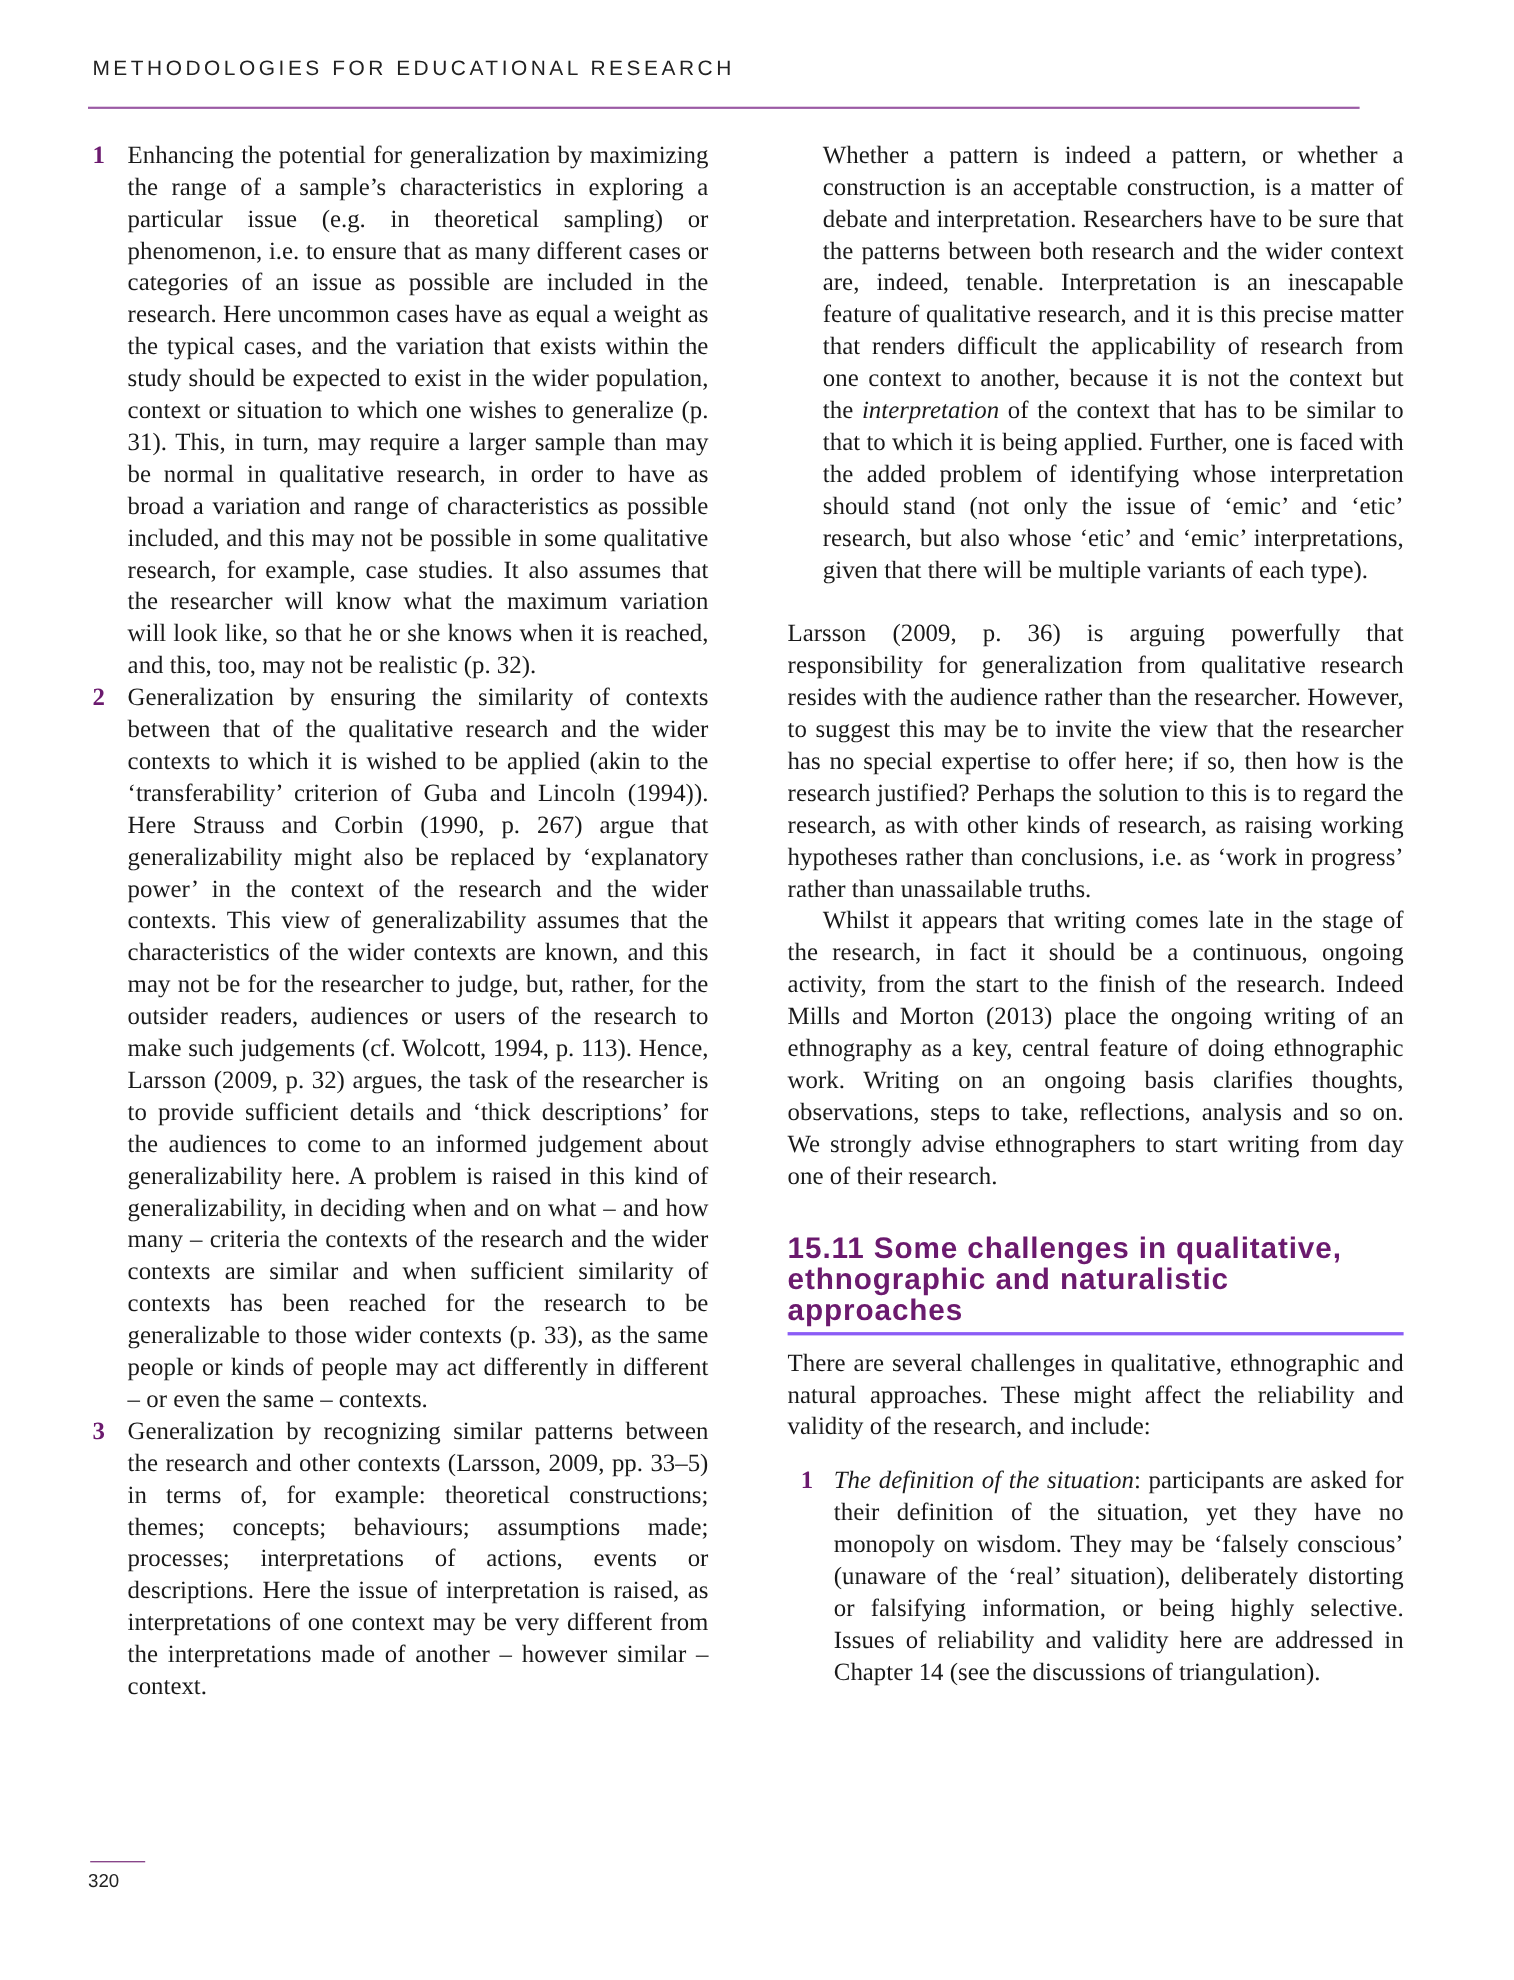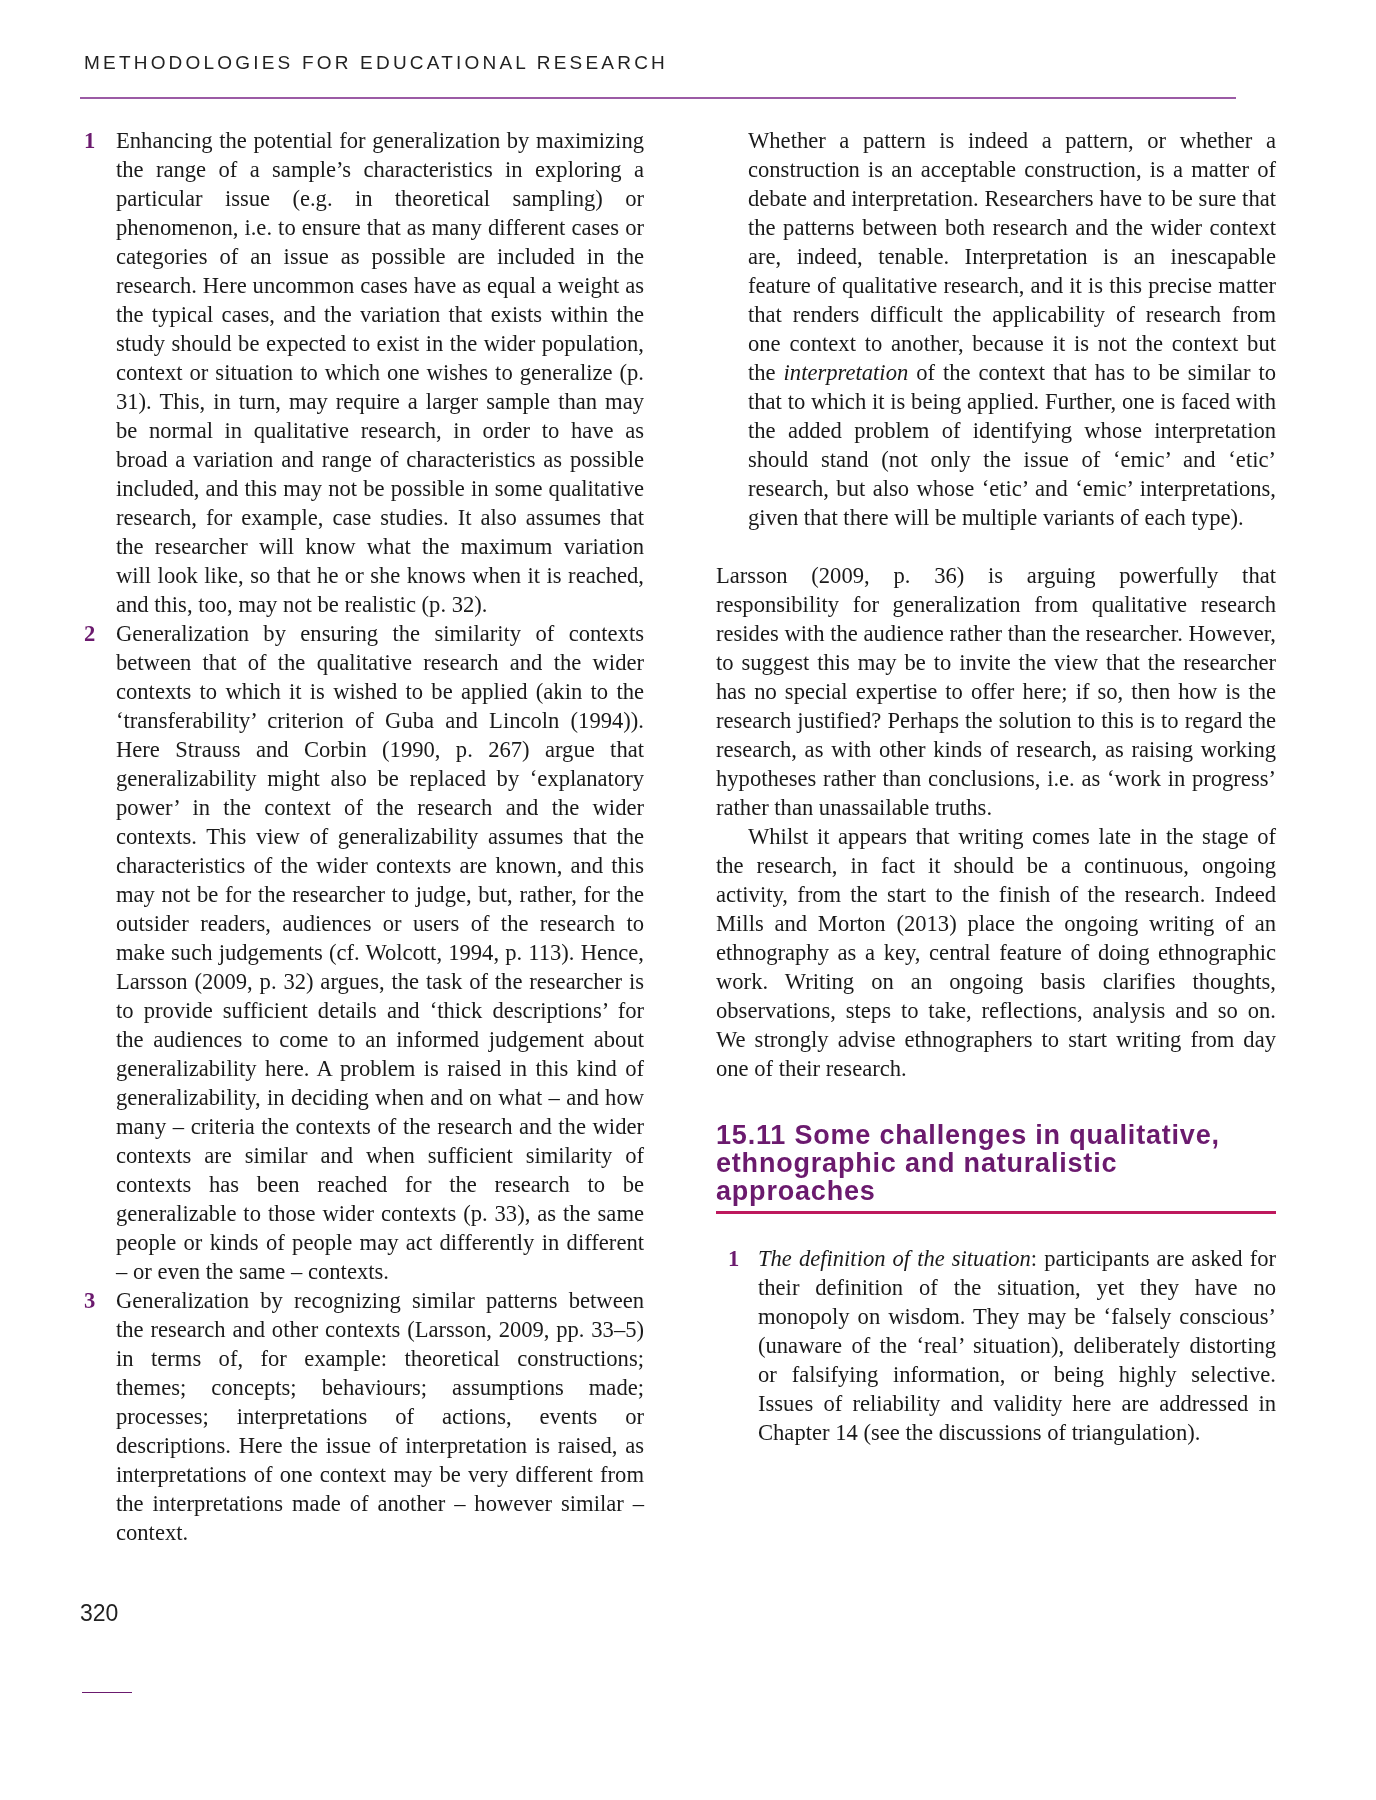--- a/index.html
+++ b/index.html
@@ -15,26 +15,26 @@
   .col-right { left: 716px; width: 560px; }
   .num-item { position: relative; padding-left: 32px; }
   .num { position: absolute; left: 0; top: 0; color: #6b1a6e; font-weight: bold; font-family: "Liberation Serif", serif; }
   p { margin: 0; }
   .indent-block { padding-left: 32px; }
   .gap { height: 29px; }
   .first-indent { text-indent: 32px; }
   .section-heading {
     font-family: "Liberation Sans", sans-serif; font-weight: bold; color: #6b1a6e;
     font-size: 27px; line-height: 28px; letter-spacing: 0.8px; text-align: left;
-    margin-top: 38px; padding-bottom: 6px; border-bottom: 3px solid #be185d; margin-bottom: 10px;
+    margin-top: 38px; padding-bottom: 6px; border-bottom: 3px solid #8b5cf6; margin-bottom: 10px;
   }
   .list2 { padding-left: 12px; }
   .list2 .num-item { padding-left: 30px; }
   .page-rule { position: absolute; left: 82px; top: 1692px; width: 50px; height: 1px; background: #6b1a6e; }
-  .page-num { position: absolute; left: 80px; top: 1600px; font-family: "Liberation Sans", sans-serif; font-size: 23px; color: #222; }
+  .page-num { position: absolute; left: 80px; top: 1700px; font-family: "Liberation Sans", sans-serif; font-size: 17px; color: #222; }
   em { font-style: italic; }
 </style>
 </head>
 <body>
 
 <div class="running-head">METHODOLOGIES FOR EDUCATIONAL RESEARCH</div>
 <div class="head-rule"></div>
 
 <div class="col col-left">
   <div class="num-item">
@@ -51,20 +51,21 @@
   </div>
 </div>
 
 <div class="col col-right">
   <p class="indent-block"><span>Whether a pattern is indeed a pattern, or whether a construction is an acceptable construction, is a matter of debate and interpretation. Researchers have to be sure that the patterns between both research and the wider context are, indeed, tenable. Interpretation is an inescapable feature of qualitative research, and it is this precise matter that renders difficult the applicability of research from one context to another, because it is not the context but the </span><em>interpretation</em><span> of the context that has to be similar to that to which it is being applied. Further, one is faced with the added problem of identifying whose interpretation should stand (not only the issue of ‘emic’ and ‘etic’ research, but also whose ‘etic’ and ‘emic’ interpretations, given that there will be multiple variants of each type).</span></p>
   <div class="gap"></div>
   <p>Larsson (2009, p. 36) is arguing powerfully that responsibility for generalization from qualitative research resides with the audience rather than the researcher. However, to suggest this may be to invite the view that the researcher has no special expertise to offer here; if so, then how is the research justified? Perhaps the solution to this is to regard the research, as with other kinds of research, as raising working hypotheses rather than conclusions, i.e. as ‘work in progress’ rather than unassailable truths.</p>
   <p class="first-indent">Whilst it appears that writing comes late in the stage of the research, in fact it should be a continuous, ongoing activity, from the start to the finish of the research. Indeed Mills and Morton (2013) place the ongoing writing of an ethnography as a key, central feature of doing ethnographic work. Writing on an ongoing basis clarifies thoughts, observations, steps to take, reflections, analysis and so on. We strongly advise ethnographers to start writing from day one of their research.</p>
 
   <h2 class="section-heading">15.11  Some challenges in qualitative, ethnographic and naturalistic approaches</h2>
+  <p>There are several challenges in qualitative, ethnographic and natural approaches. These might affect the reliability and validity of the research, and include:</p>
   <div class="gap" style="height:20px"></div>
   <div class="list2">
     <div class="num-item">
       <span class="num">1</span>
       <p><em>The definition of the situation</em><span>: participants are asked for their definition of the situation, yet they have no monopoly on wisdom. They may be ‘falsely conscious’ (unaware of the ‘real’ situation), deliberately distorting or falsifying information, or being highly selective. Issues of reliability and validity here are addressed in Chapter 14 (see the discussions of triangulation).</span></p>
     </div>
   </div>
 </div>
 
 <div class="page-rule"></div>

